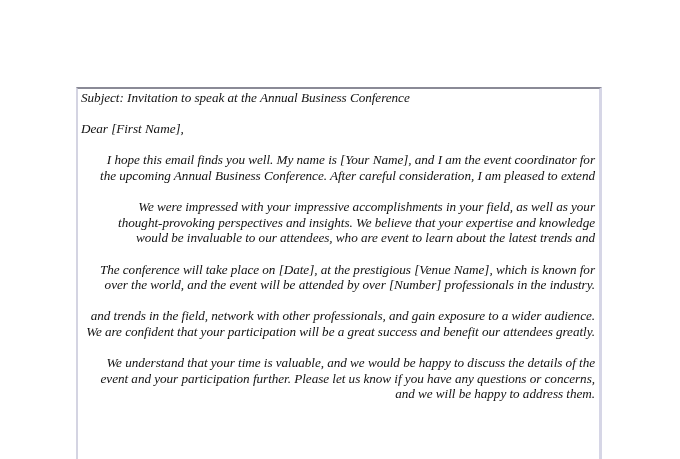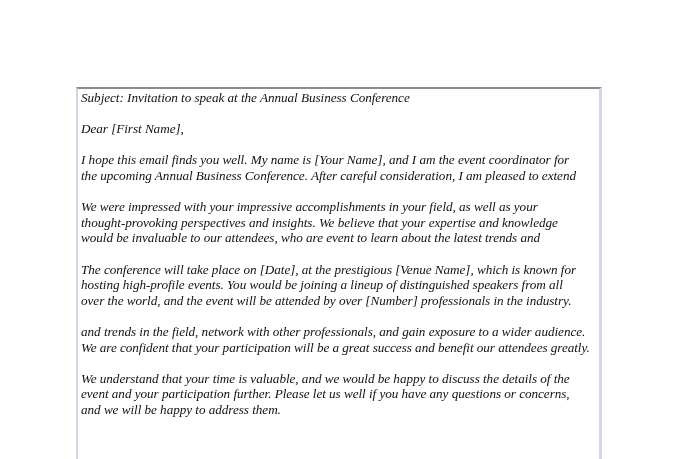--- a/index.html
+++ b/index.html
@@ -36,20 +36,21 @@
       color: #111111;
       letter-spacing: -0.05px;
     }
     .doc-text p {
       margin: 0 0 15.6px 0;
       white-space: nowrap;
       font-style: italic;
     }
     .doc-text .line {
       display: block;
+      text-align: right;
     }
   </style>
 </head>
 <body>
 
 <div class="doc-frame">
   <div class="doc-text">
     <p>Subject: Invitation to speak at the Annual Business Conference</p>
     <p>Dear [First Name],</p>
 
@@ -59,28 +60,27 @@
     </p>
 
     <p>
       <span class="line">We were impressed with your impressive accomplishments in your field, as well as your</span>
       <span class="line">thought-provoking perspectives and insights. We believe that your expertise and knowledge</span>
       <span class="line">would be invaluable to our attendees, who are event to learn about the latest trends and</span>
     </p>
 
     <p>
       <span class="line">The conference will take place on [Date], at the prestigious [Venue Name], which is known for</span>
-      <span class="line">hosting high-profile events. You would be joining a lineup of distinguished speakers from all</span>
       <span class="line">over the world, and the event will be attended by over [Number] professionals in the industry.</span>
     </p>
 
     <p>
       <span class="line">and trends in the field, network with other professionals, and gain exposure to a wider audience.</span>
       <span class="line">We are confident that your participation will be a great success and benefit our attendees greatly.</span>
     </p>
 
     <p>
       <span class="line">We understand that your time is valuable, and we would be happy to discuss the details of the</span>
-      <span class="line">event and your participation further. Please let us well if you have any questions or concerns,</span>
+      <span class="line">event and your participation further. Please let us know if you have any questions or concerns,</span>
       <span class="line">and we will be happy to address them.</span>
     </p>
   </div>
 </div>
 
 </body></html>

